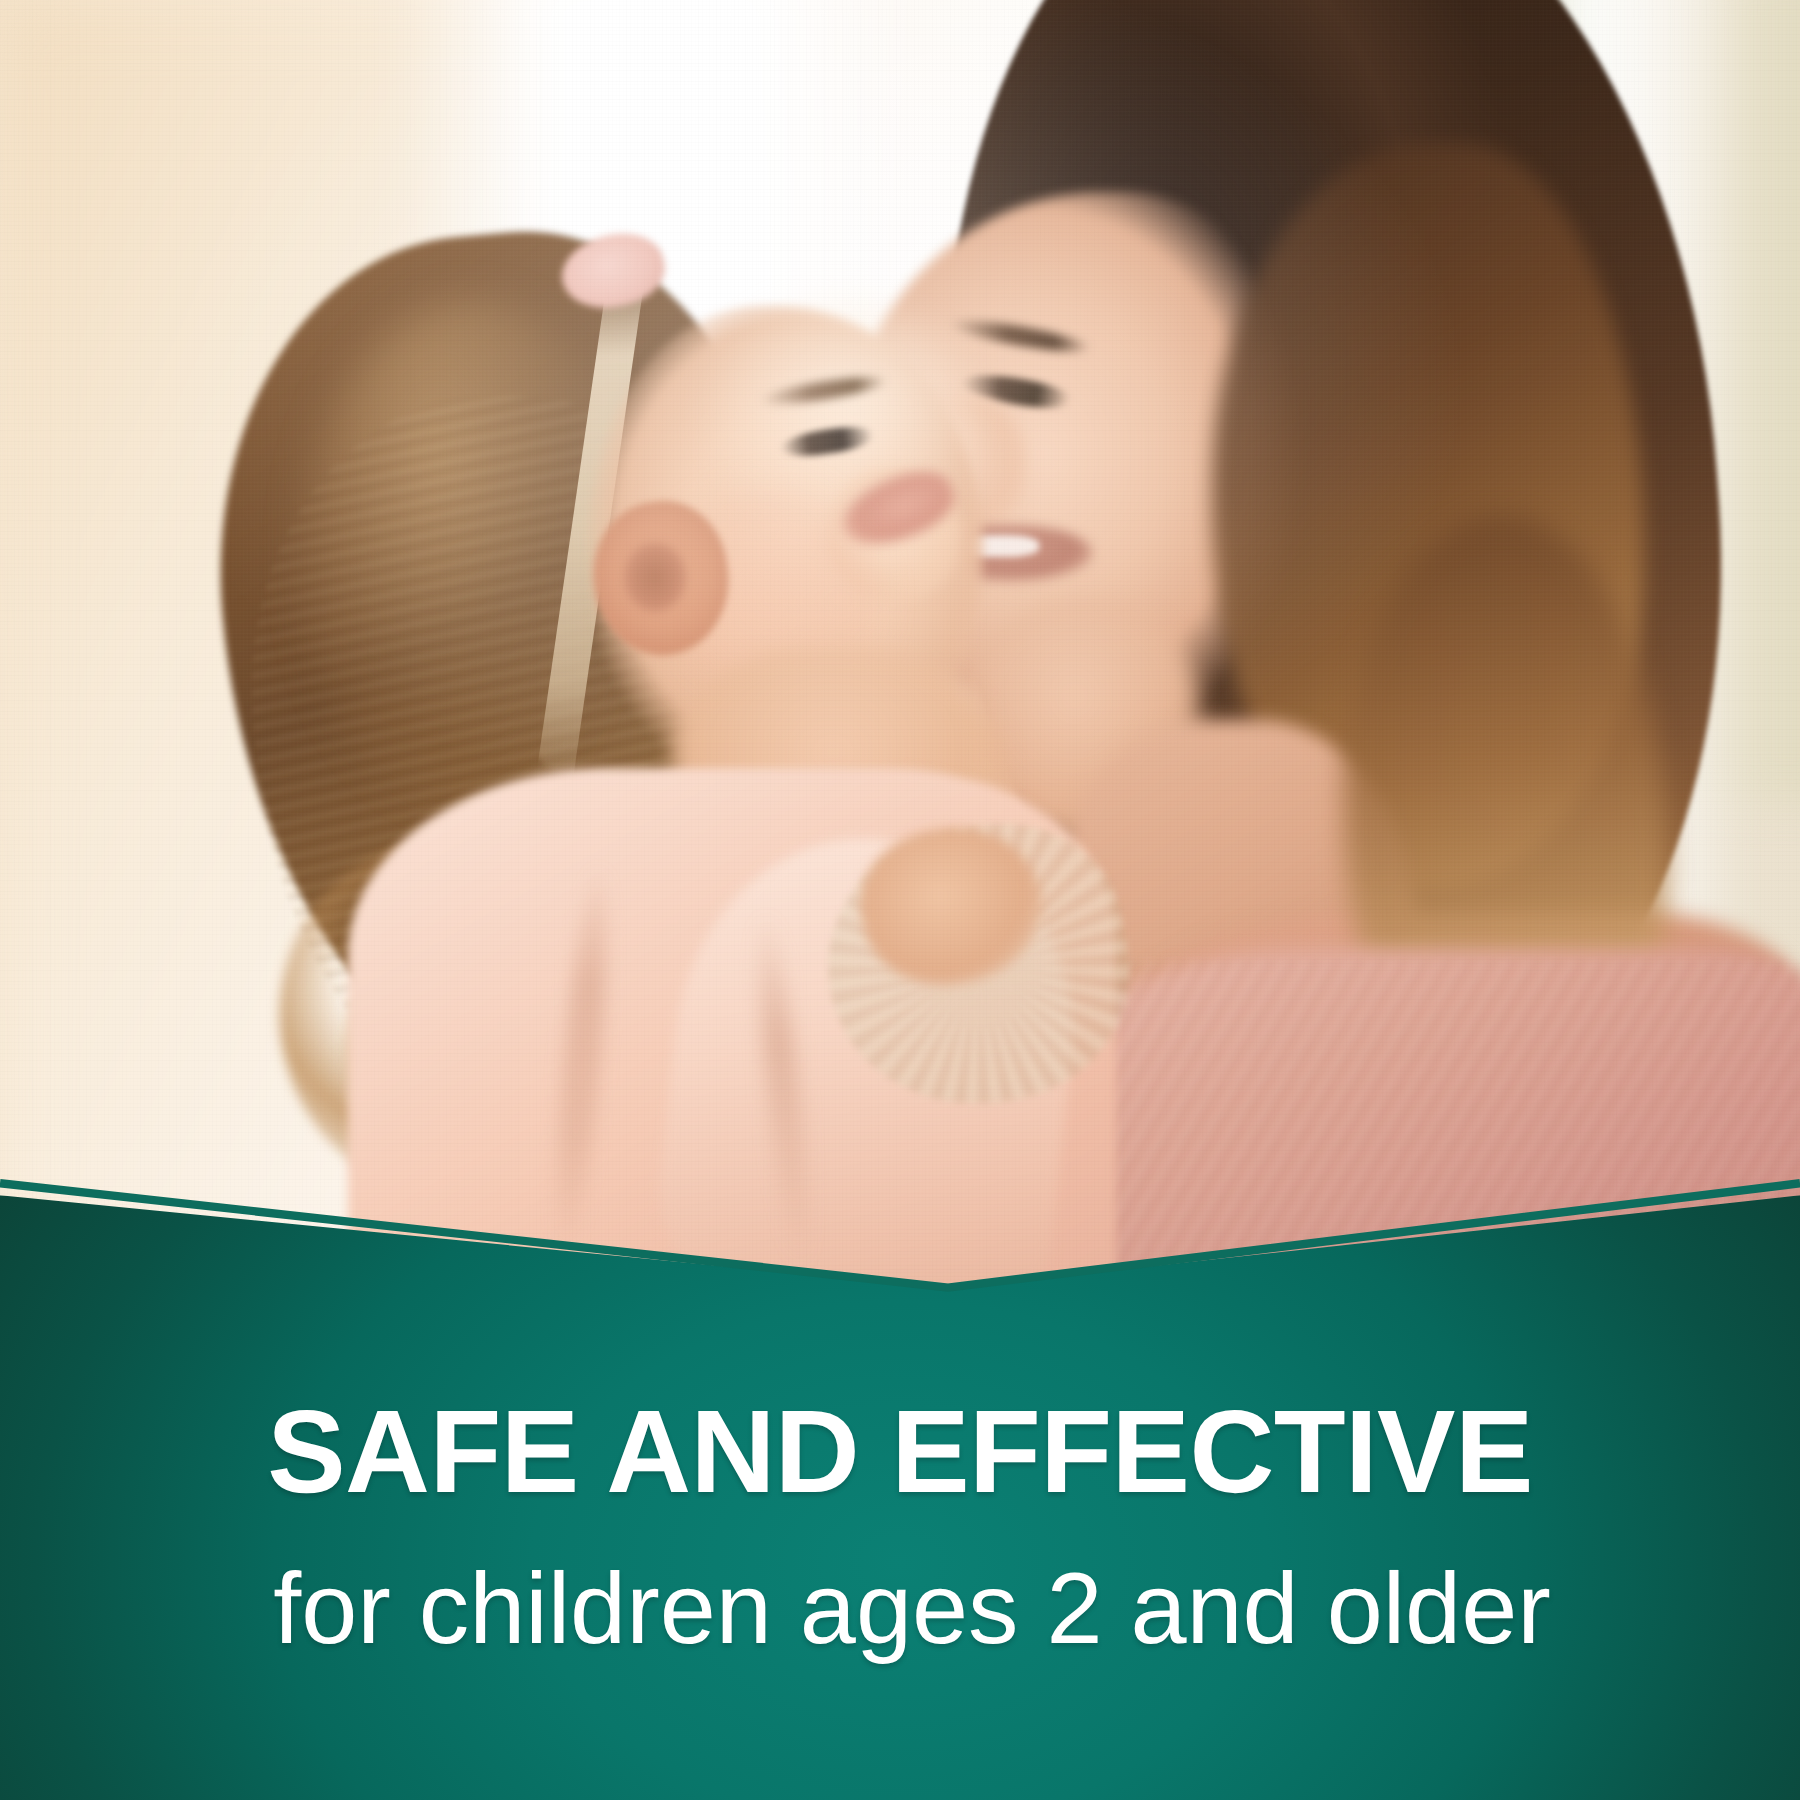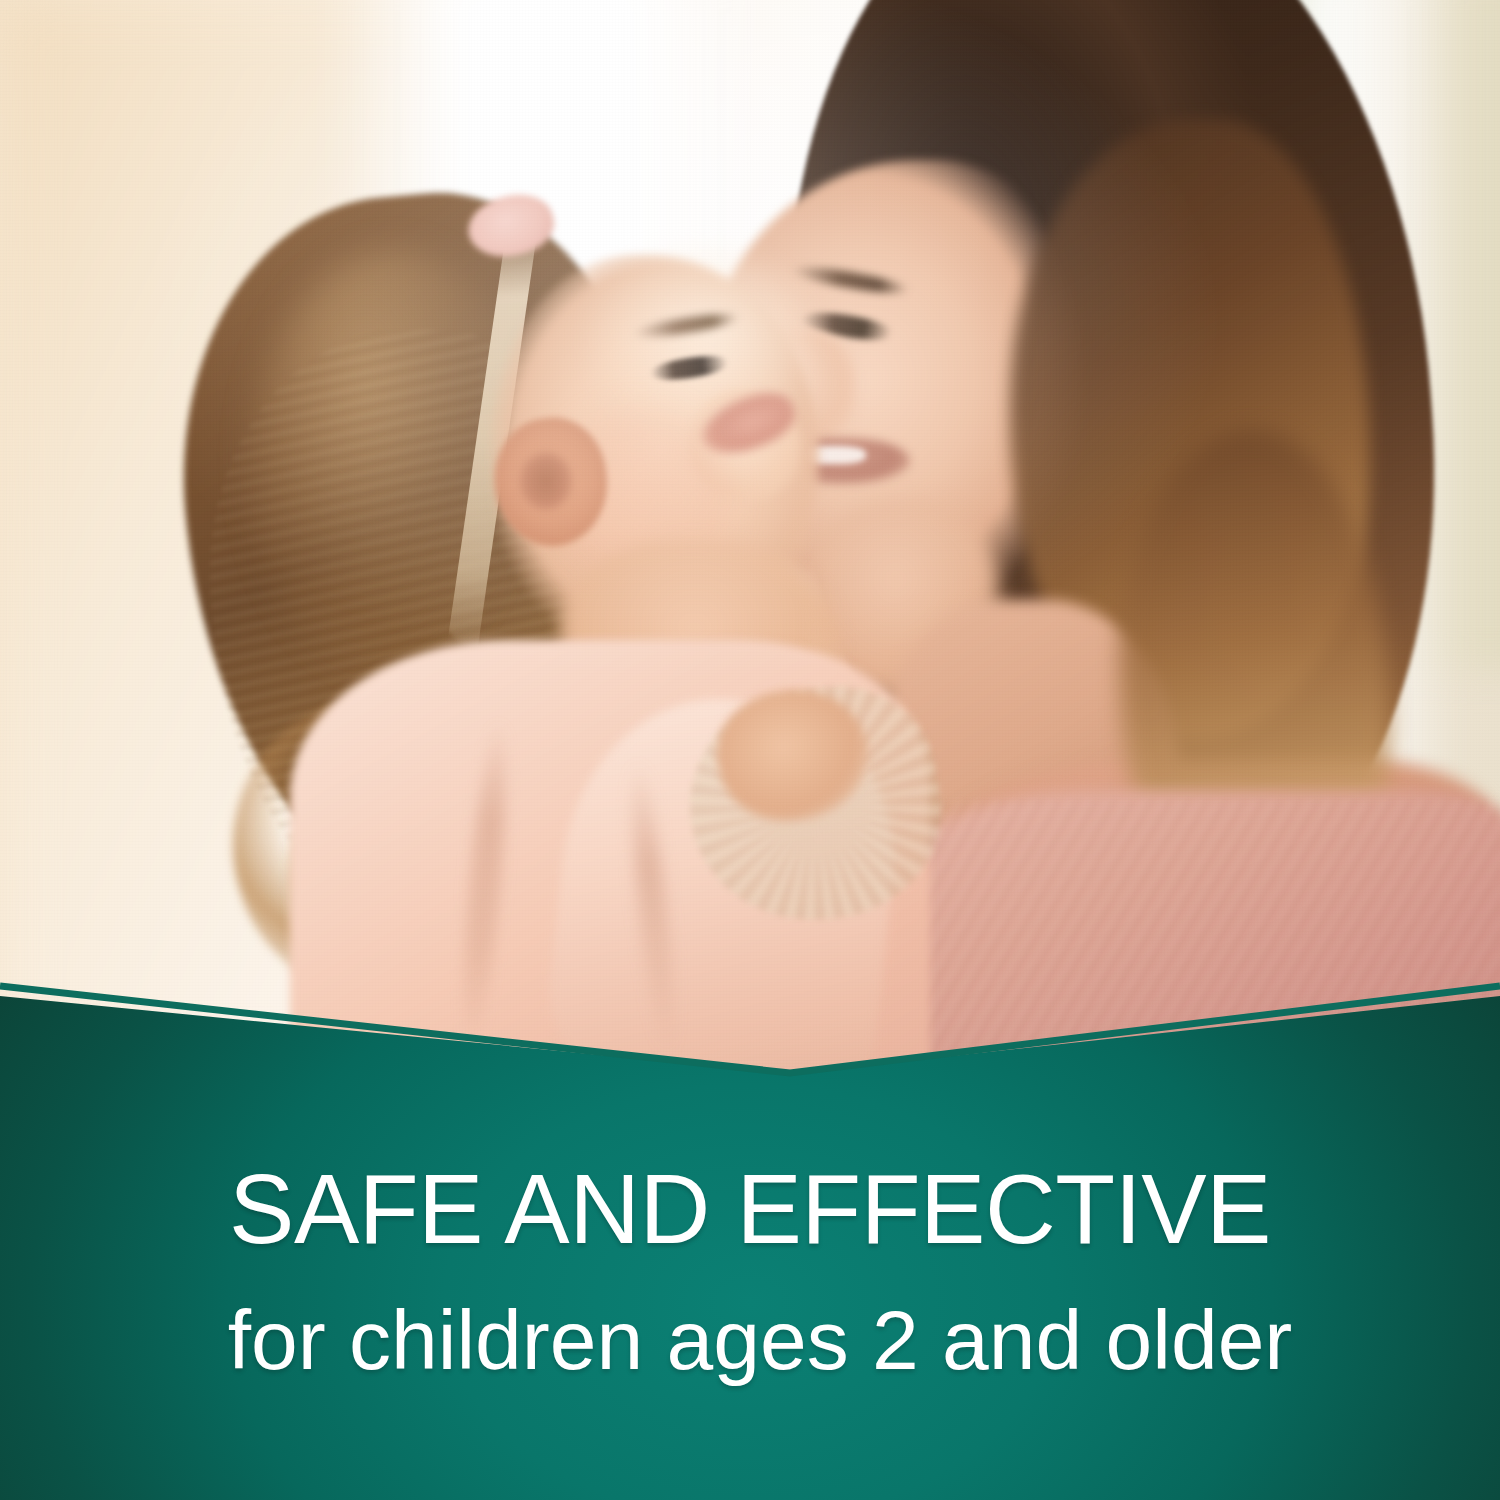--- a/index.html
+++ b/index.html
@@ -467,21 +467,21 @@
   .banner-text {
     position: absolute;
     left: 0;
     top: 180px;
     width: 1500px;
     text-align: center;
   }
   .headline {
     color: #ffffff;
     font-family: "Liberation Sans", sans-serif;
-    font-weight: 400;
+    font-weight: 700;
     font-size: 98px;
     line-height: 1.0;
     letter-spacing: -0.5px;
     margin: 0;
     transform: scaleX(1.0);
     text-shadow: 0 3px 4px rgba(0,0,0,0.20);
     white-space: nowrap;
   }
   .subline {
     color: #ffffff;

